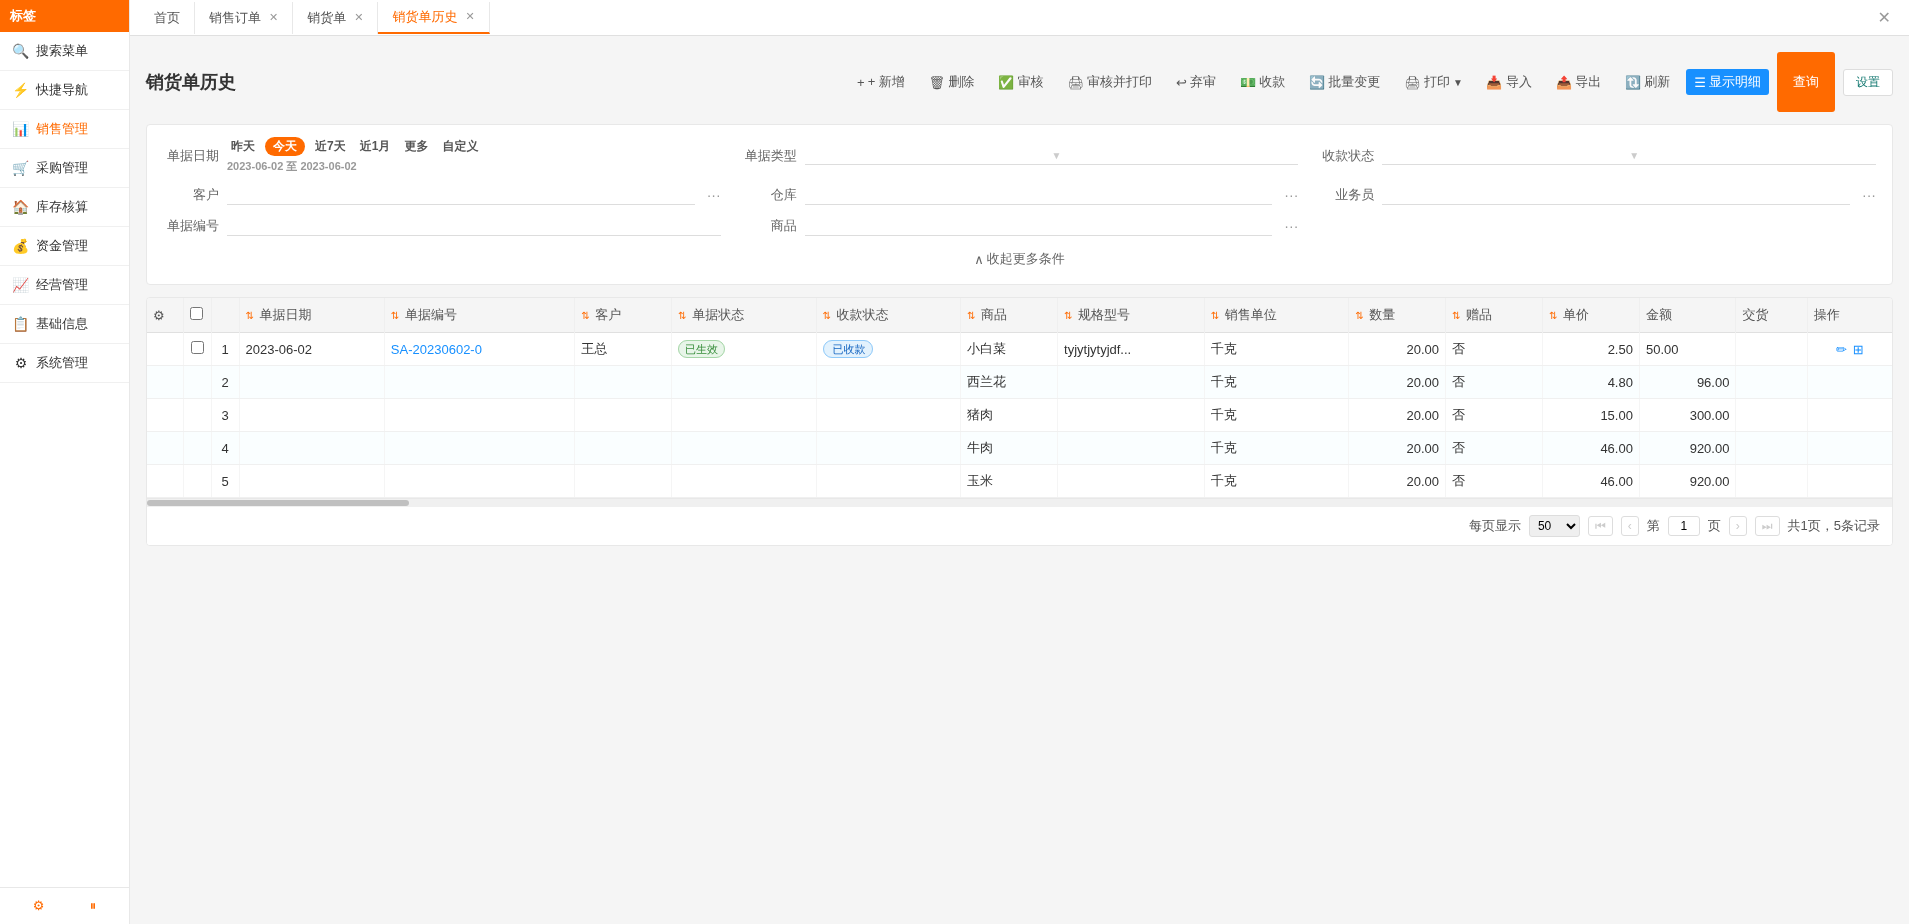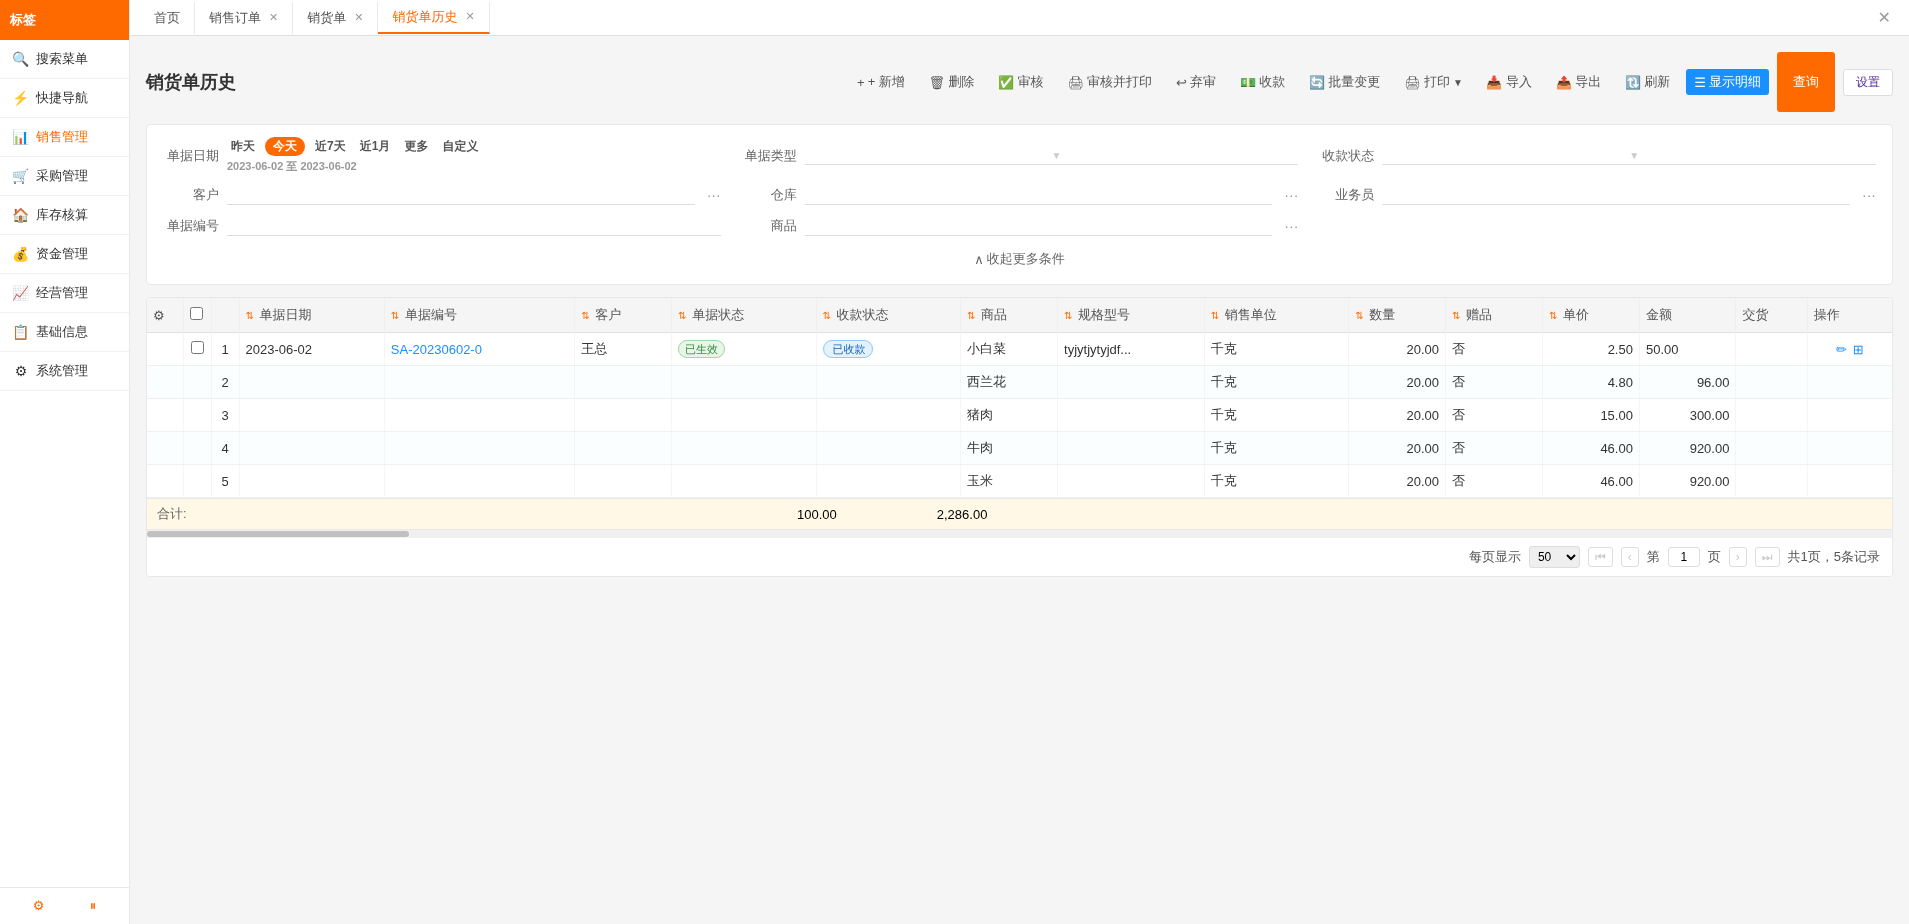--- a/index.html
+++ b/index.html
@@ -13,21 +13,21 @@
       display: flex;
       flex-direction: column;
       flex-shrink: 0;
     }
     .sidebar-header {
       background: #ff6a00;
       color: #fff;
       padding: 8px 10px;
       font-size: 14px;
       font-weight: bold;
-      height: 40px;
+      height: 32px;
       display: flex;
       align-items: center;
     }
     .sidebar-item {
       display: flex;
       align-items: center;
       padding: 10px 12px;
       cursor: pointer;
       color: #333;
       border-bottom: 1px solid #f0f0f0;
@@ -134,21 +134,21 @@
       background: #ff6a00;
       color: #fff;
       border: none;
       padding: 21px 16px;
       border-radius: 3px;
       cursor: pointer;
       font-size: 13px;
     }
     .btn-settings {
       background: #fff;
-      color: #4c1d95;
+      color: #0f766e;
       border: 1px solid #ddd;
       padding: 4px 12px;
       border-radius: 3px;
       cursor: pointer;
       font-size: 12px;
     }
 
     
     .filter-panel {
       background: #fff;
@@ -750,27 +750,20 @@
       <td style="text-align:right;">46.00</td>
       <td style="text-align:right;">920.00</td>
       <td></td>
       <td class="action-col">
         
       </td>
     </tr>
           </tbody>
       </table>
 
-      <div class="table-footer">
-        <span class="footer-label">合计:</span>
-        <div class="footer-values">
-          <span style="margin-left:600px;">100.00</span>
-          <span style="margin-left:80px;">2,286.00</span>
-        </div>
-      </div>
 
       <div class="scrollbar-area">
         <div class="scrollbar-thumb"></div>
       </div>
 
       <div class="pagination-bar">
         <span>每页显示</span>
         <select class="page-size-select">
           <option>50</option>
           <option>100</option>

